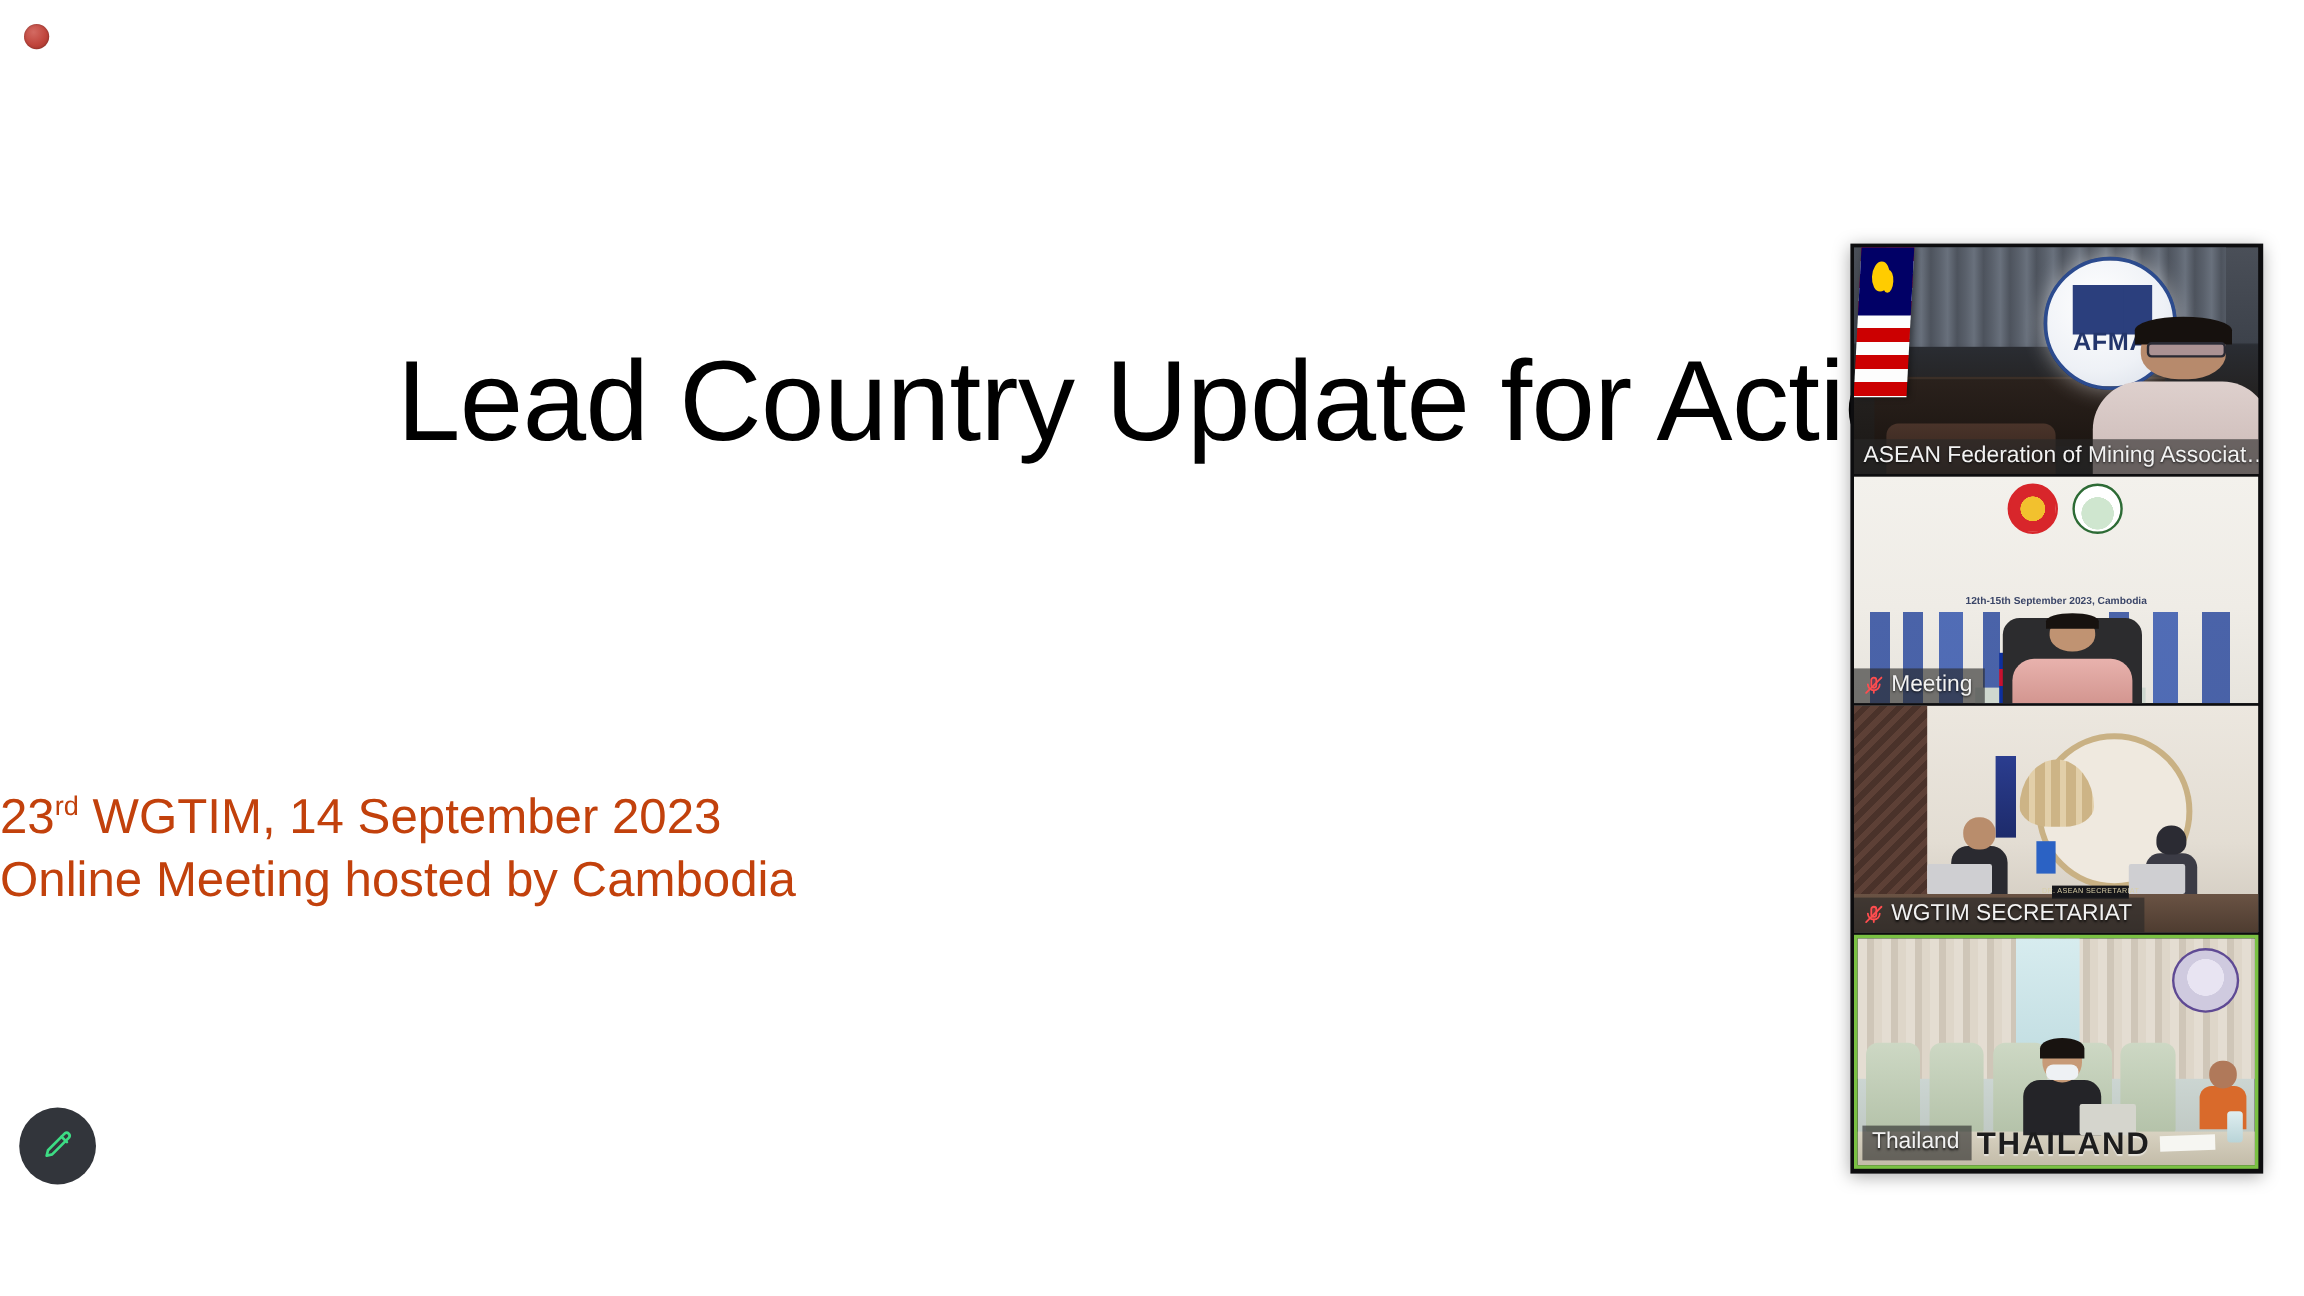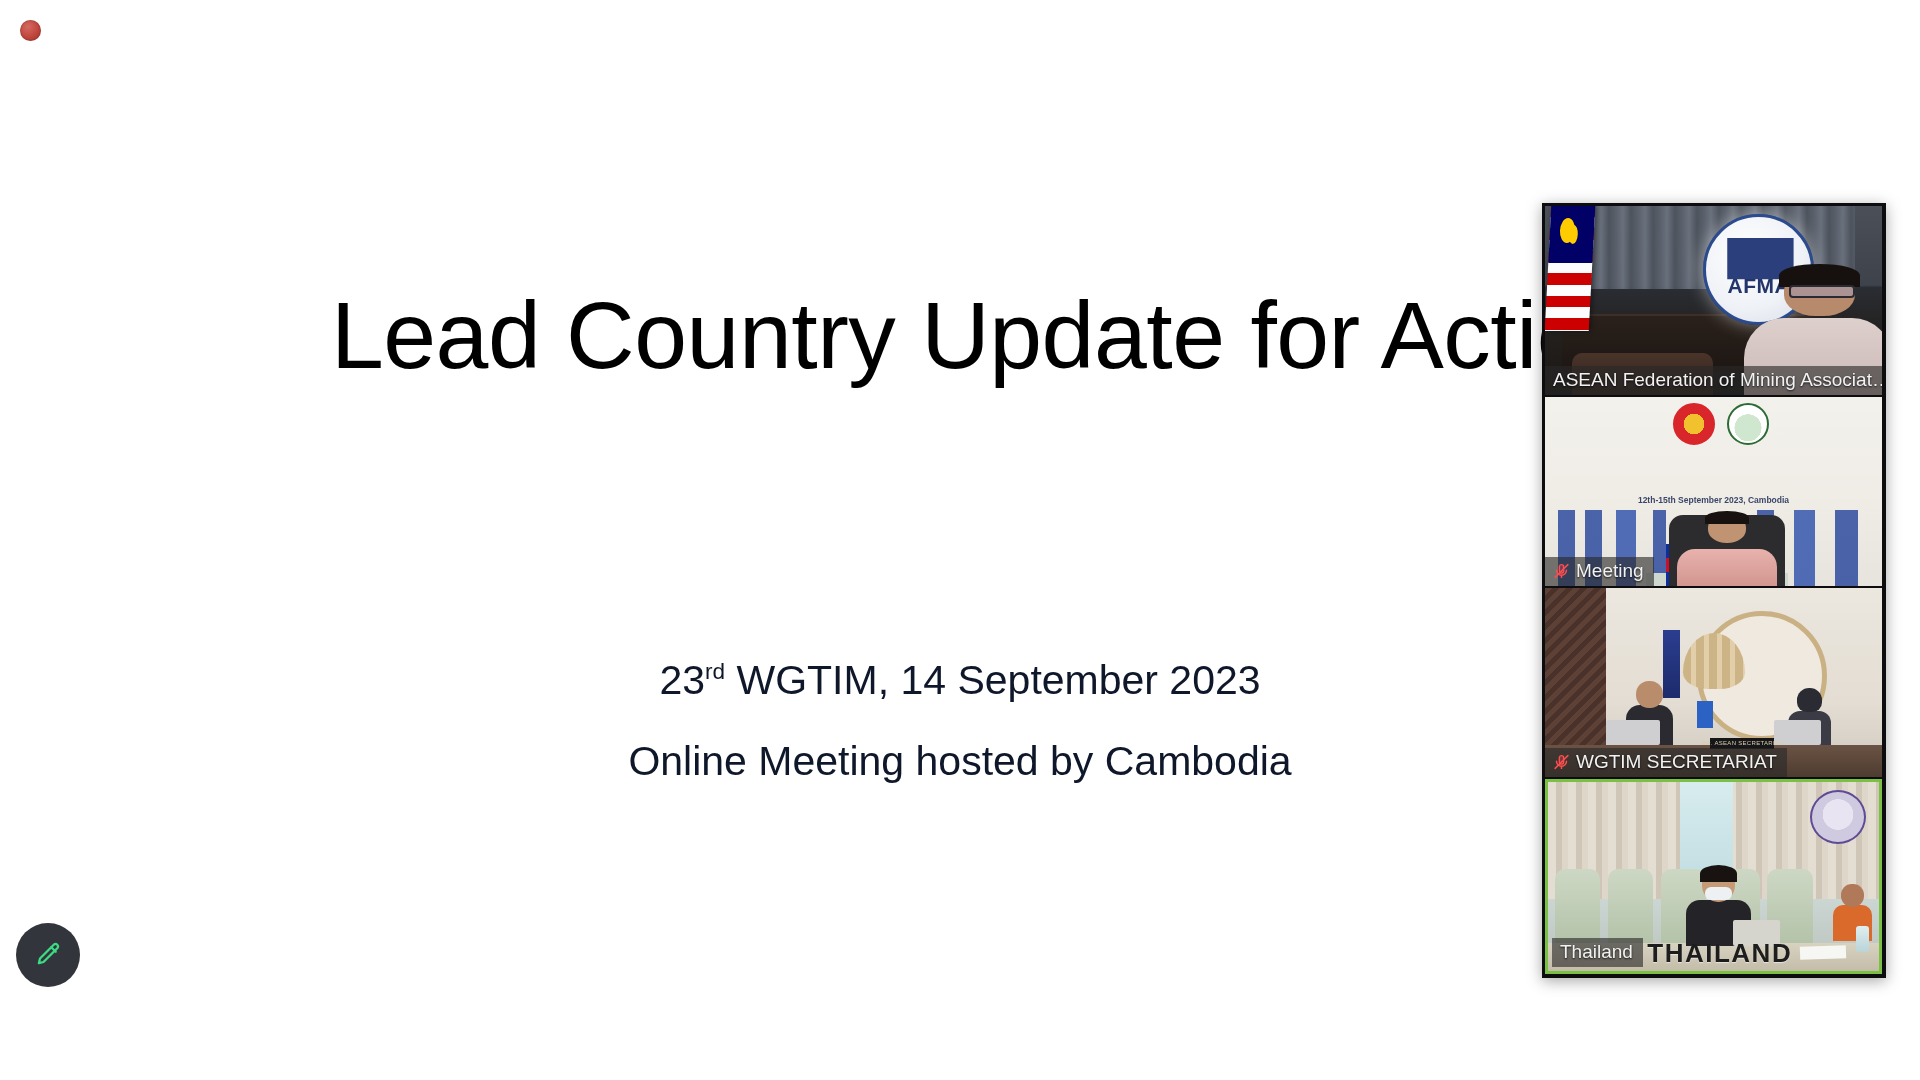--- a/index.html
+++ b/index.html
@@ -77,28 +77,28 @@
     text-decoration: underline;
     text-decoration-thickness: 5px;
     text-underline-offset: 12px;
   }
 
   .slide-sub {
     position: absolute;
     left: 0;
     right: 0;
     top: 660px;
-    text-align: center;
-    color: #0f172a;
+    text-align: left;
+    color: #c2410c;
     font-size: 41px;
     font-weight: 400;
     line-height: 1.0;
   }
   .slide-sub .sub-line { display: block; }
-  .slide-sub .sub-line + .sub-line { margin-top: 40px; }
+  .slide-sub .sub-line + .sub-line { margin-top: 12px; }
   .slide-sub sup {
     font-size: 0.55em;
     vertical-align: super;
     line-height: 0;
   }
 
   
   .video-panel {
     position: absolute;
     left: 1542px;

